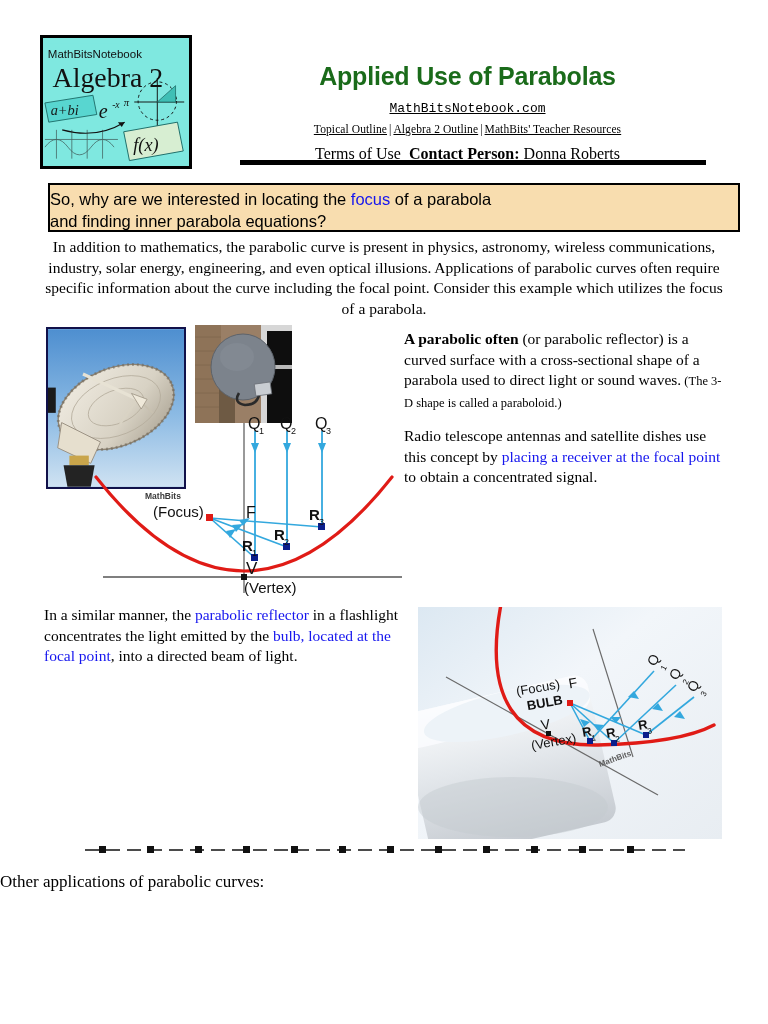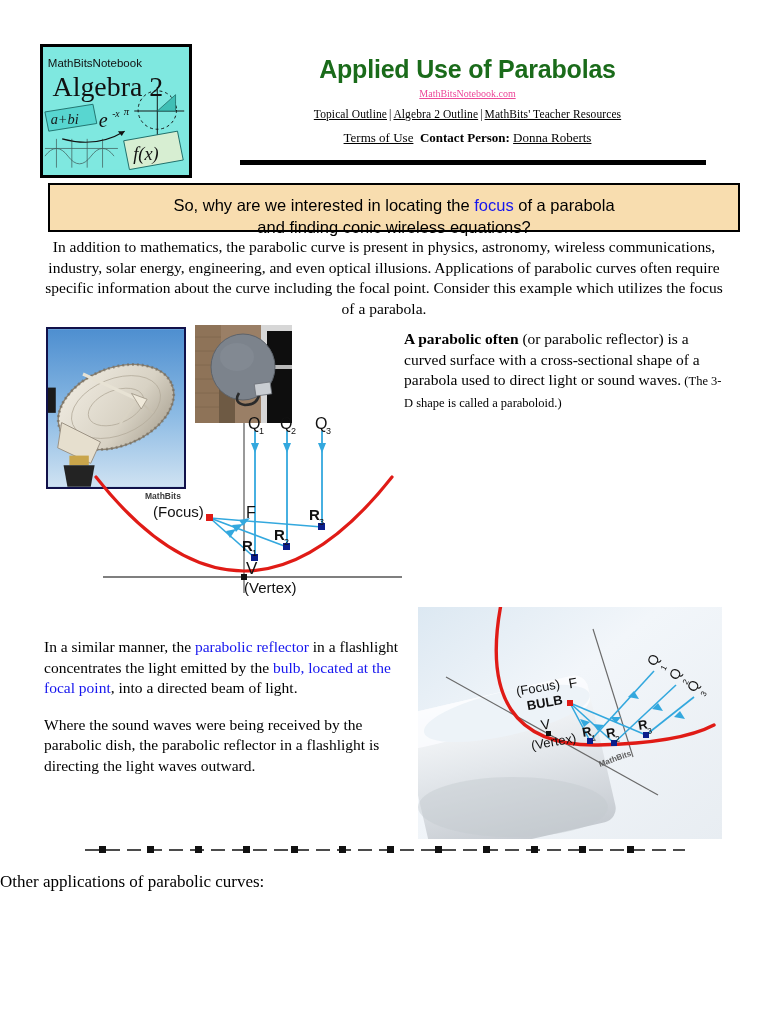--- a/index.html
+++ b/index.html
@@ -19,21 +19,21 @@
 
   
   #header {
     position: absolute;
     left: 0; top: 0;
     width: 768px;
     height: 178px;
   }
   #logo-box {
     position: absolute;
-    left: 40px; top: 44px;
+    left: 40px; top: 35px;
     width: 152px; height: 134px;
     border: 3px solid #000;
     background: #7FE8E0;
     box-sizing: border-box;
     overflow: hidden;
     text-decoration: underline;
   }
   #logo-svg { display:block; width:100%; height:100%; }
 
   #header-center {
@@ -42,45 +42,45 @@
     width: 525px;
     text-align: center;
   }
   #page-title {
     font-family: "Liberation Sans", sans-serif;
     font-weight: bold;
     font-size: 25px;
     color: #1A6B1A;
     letter-spacing: -0.2px;
     line-height: 28px;
-    margin: 0;
+    margin: 7px;
   }
   #site-link {
-    font-family: Liberation Serif, serif;
-    font-size: 10px;
-    color: #ec4899;
+    font-family: Liberation Mono, monospace;
+    font-size: 13px;
+    color: #000000;
     text-decoration: underline;
     display: inline-block;
     margin-top: 4px;
   }
   #nav-row {
     margin-top: 7px;
     font-size: 11.5px;
     font-family: "Liberation Serif", serif;
     color: #000;
     letter-spacing: 0.1px;
   }
   #nav-row a, #legal-row a {
     color: #000;
     text-decoration: underline;
   }
   .navsep { text-decoration: none; padding: 0 2px; }
   #legal-row {
     margin-top: 10px;
-    font-size: 13px;
+    font-size: 16px;
     text-align: center;
   }
   #legal-row .contact-label { font-weight: bold; }
   #header-rule {
     position: absolute;
     left: 240px; top: 160px;
     width: 466px; height: 5px;
     background: #000;
   }
 
@@ -88,22 +88,22 @@
   #question-banner {
     position: absolute;
     left: 48px; top: 183px;
     width: 692px; height: 49px;
     background: #F8DDAF;
     border: 2px solid #000;
     box-sizing: border-box;
     font-family: "Liberation Sans", sans-serif;
     font-size: 16.5px;
     line-height: 22px;
-    text-align: center;
-    padding-top: 9px;
+    text-align: left;
+    padding-top: 3px;
     color: #000;
   }
   .accent-blue { color: #1515EE; }
 
   
   #intro-paragraph {
     position: absolute;
     left: 42px; top: 237px;
     width: 684px;
     text-align: center;
@@ -160,21 +160,20 @@
   .lead-bold { font-weight: bold; }
   .small-note { font-size: 12.5px; }
 
   
   #flashlight-text {
     position: absolute;
     left: 44px; top: 605px;
     width: 355px;
     font-size: 15.5px;
     line-height: 20.5px;
-    margin-top: 32px;
   }
   #flashlight-text p { margin: 0 0 16px 0; }
 
   
   #flashlight-figure {
     position: absolute;
     left: 418px; top: 607px;
     width: 304px; height: 232px;
     overflow: hidden;
     background: #eef2f6;
@@ -250,21 +249,21 @@
     <div id="legal-row">
       <a href="#">Terms of Use</a>&nbsp;&nbsp;<span class="contact-label">Contact Person:</span> <a href="#">Donna Roberts</a>
     </div>
   </div>
 
   <div id="header-rule"></div>
 </div>
 
 <div id="question-banner">
   <span>So, why are we interested in locating the </span><span class="accent-blue">focus</span><span> of a parabola</span><br>
-  <span>and finding conic wireless equations?</span>
+  <span>and finding inner parabola equations?</span>
 </div>
 
 <div id="intro-paragraph">In addition to mathematics, the parabolic curve is present in physics, astronomy, wireless communications, industry, solar energy, engineering, and even optical illusions. Applications of parabolic curves often require specific information about the curve including the focal point. Consider this example which utilizes the focus of a parabola.</div>
 
 <div id="dish-figure">
 
   <div id="photo-radio-telescope">
     <svg viewBox="0 0 140 162" width="100%" height="100%">
       <defs>
         <linearGradient id="skyGrad" x1="0" y1="0" x2="0" y2="1">
@@ -372,27 +371,29 @@
     <text id="d-focus-point" x="206" y="193" font-family="Liberation Sans, sans-serif" font-size="16" fill="#111">F</text>
     <text id="d-vertex-point" x="206" y="249" font-family="Liberation Sans, sans-serif" font-size="17" fill="#111">V</text>
     <text id="d-vertex-label" x="204" y="268" font-family="Liberation Sans, sans-serif" font-size="15" fill="#111">(Vertex)</text>
   </svg>
 </div>
 
 <div id="dish-text">
   <p>
     <span class="lead-bold">A parabolic often</span><span> (or parabolic reflector) is a curved surface with a cross-sectional shape of a parabola used to direct light or sound waves.</span><span class="small-note"> (The 3-D shape is called a paraboloid.)</span>
   </p>
+  <p>
+    <span>Radio telescope antennas and satellite dishes use this concept by </span><span class="accent-blue">placing a receiver at the focal point</span><span> to obtain a concentrated signal.</span>
+  </p>
 </div>
 
 <div id="flashlight-text">
   <p>
     <span>In a similar manner, the </span><span class="accent-blue">parabolic reflector</span><span> in a flashlight concentrates the light emitted by the </span><span class="accent-blue">bulb, located at the focal point</span><span>, into a directed beam of light.</span>
   </p>
-  <p>Where the sound waves were being received by the parabolic dish, the parabolic reflector in a flashlight is directing the light waves outward.</p>
 </div>
 
 <div id="flashlight-figure">
   <svg viewBox="0 0 304 232" width="100%" height="100%">
     <defs>
       <linearGradient id="flBg" x1="0" y1="0" x2="1" y2="1">
         <stop offset="0%" stop-color="#DCE8F2"></stop>
         <stop offset="40%" stop-color="#F2F6FA"></stop>
         <stop offset="100%" stop-color="#E8EDF2"></stop>
       </linearGradient>

